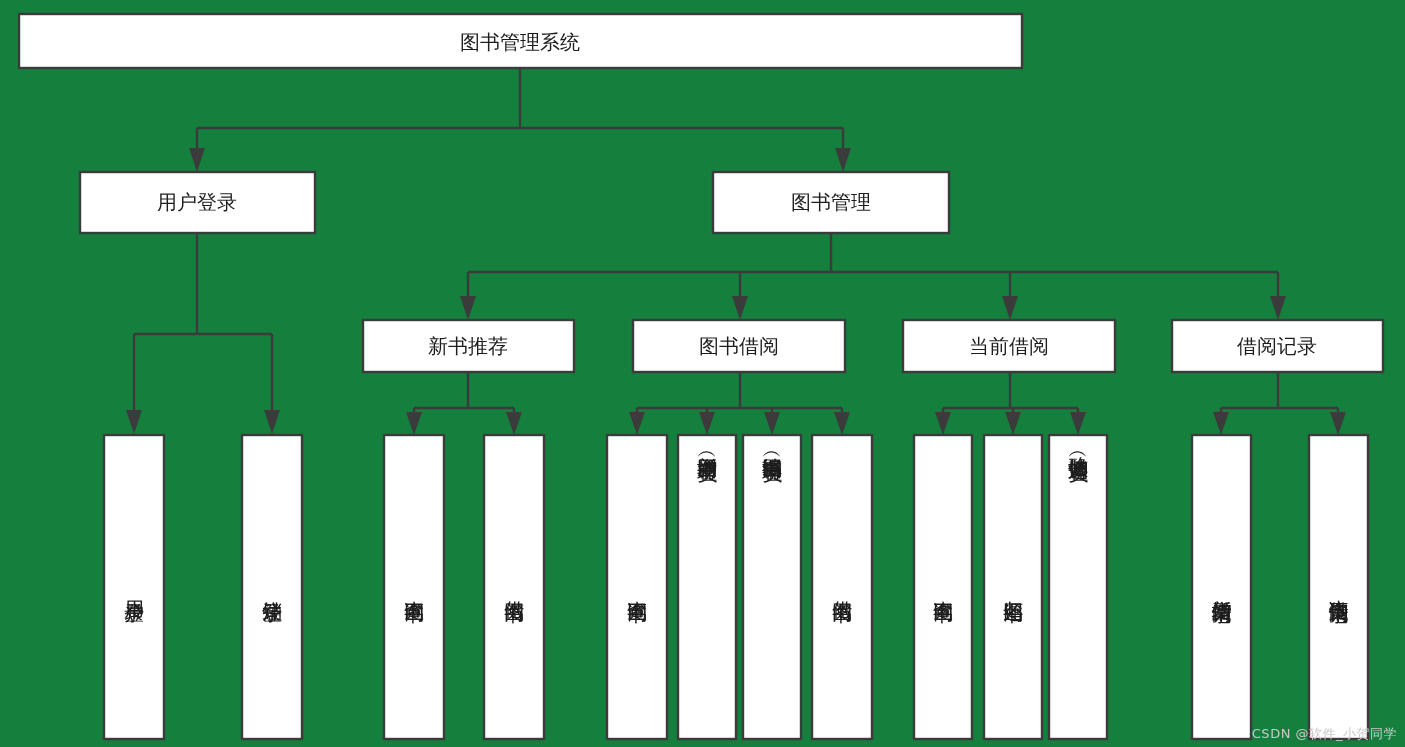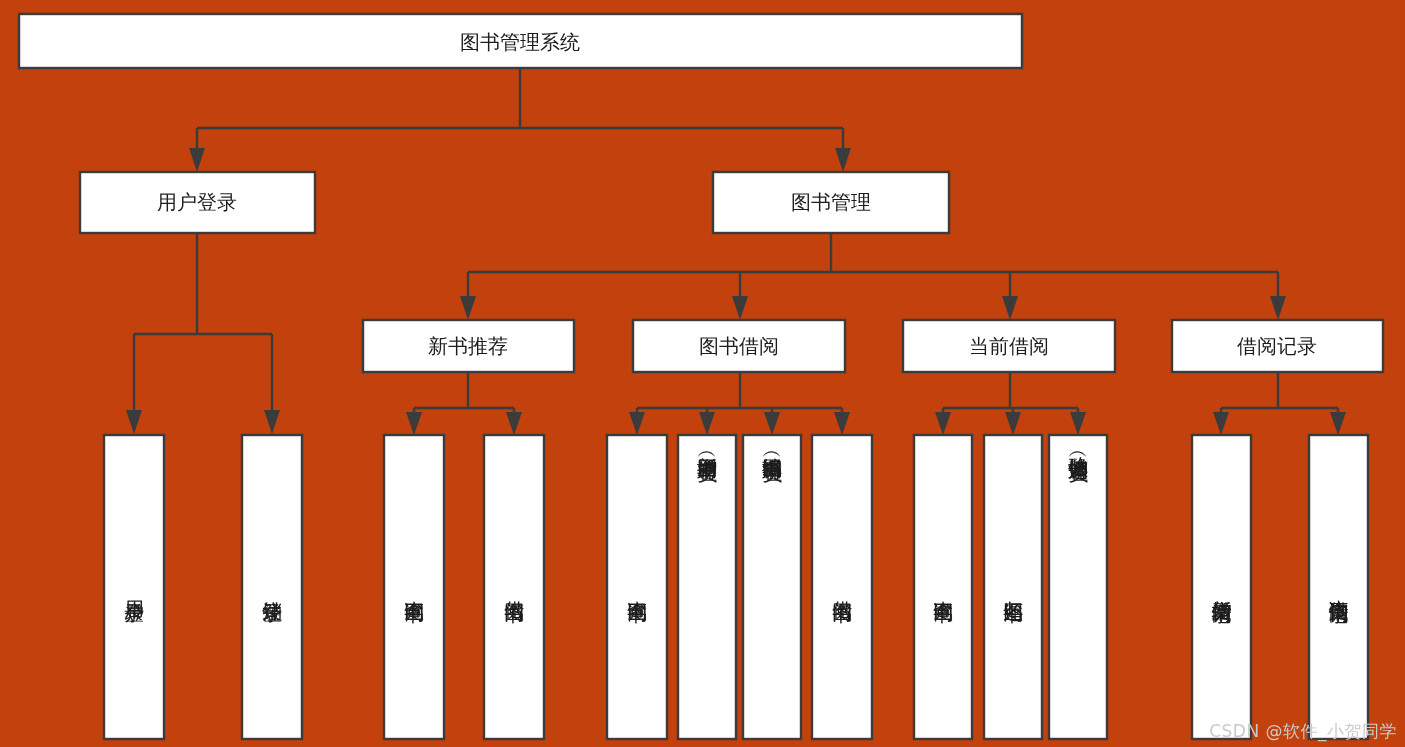--- a/index.html
+++ b/index.html
@@ -10,21 +10,21 @@
   body {
     width: 1405px;
     height: 747px;
     overflow: hidden;
     font-family: "DejaVu Sans", "Liberation Sans", sans-serif;
   }
   #diagram-root {
     position: relative;
     width: 1405px;
     height: 747px;
-    background: #c2410c;
+    background: #15803d;
   }
   svg.flow {
     position: absolute;
     left: 0;
     top: 0;
     width: 1405px;
     height: 747px;
   }
   .box-rect {
     fill: #ffffff;
@@ -69,21 +69,21 @@
     box-sizing: border-box;
   }
   .vbox-wrap.center-text {
     align-items: center;
   }
   .watermark {
     position: absolute;
     right: 8px;
     bottom: 4px;
     font-family: "DejaVu Sans", "Liberation Sans", sans-serif;
-    font-size: 17px;
+    font-size: 13px;
     color: #c9c9c9;
     letter-spacing: 0.5px;
     white-space: nowrap;
   }
 </style>
 </head>
 <body>
 
 <div id="diagram-root">
 

